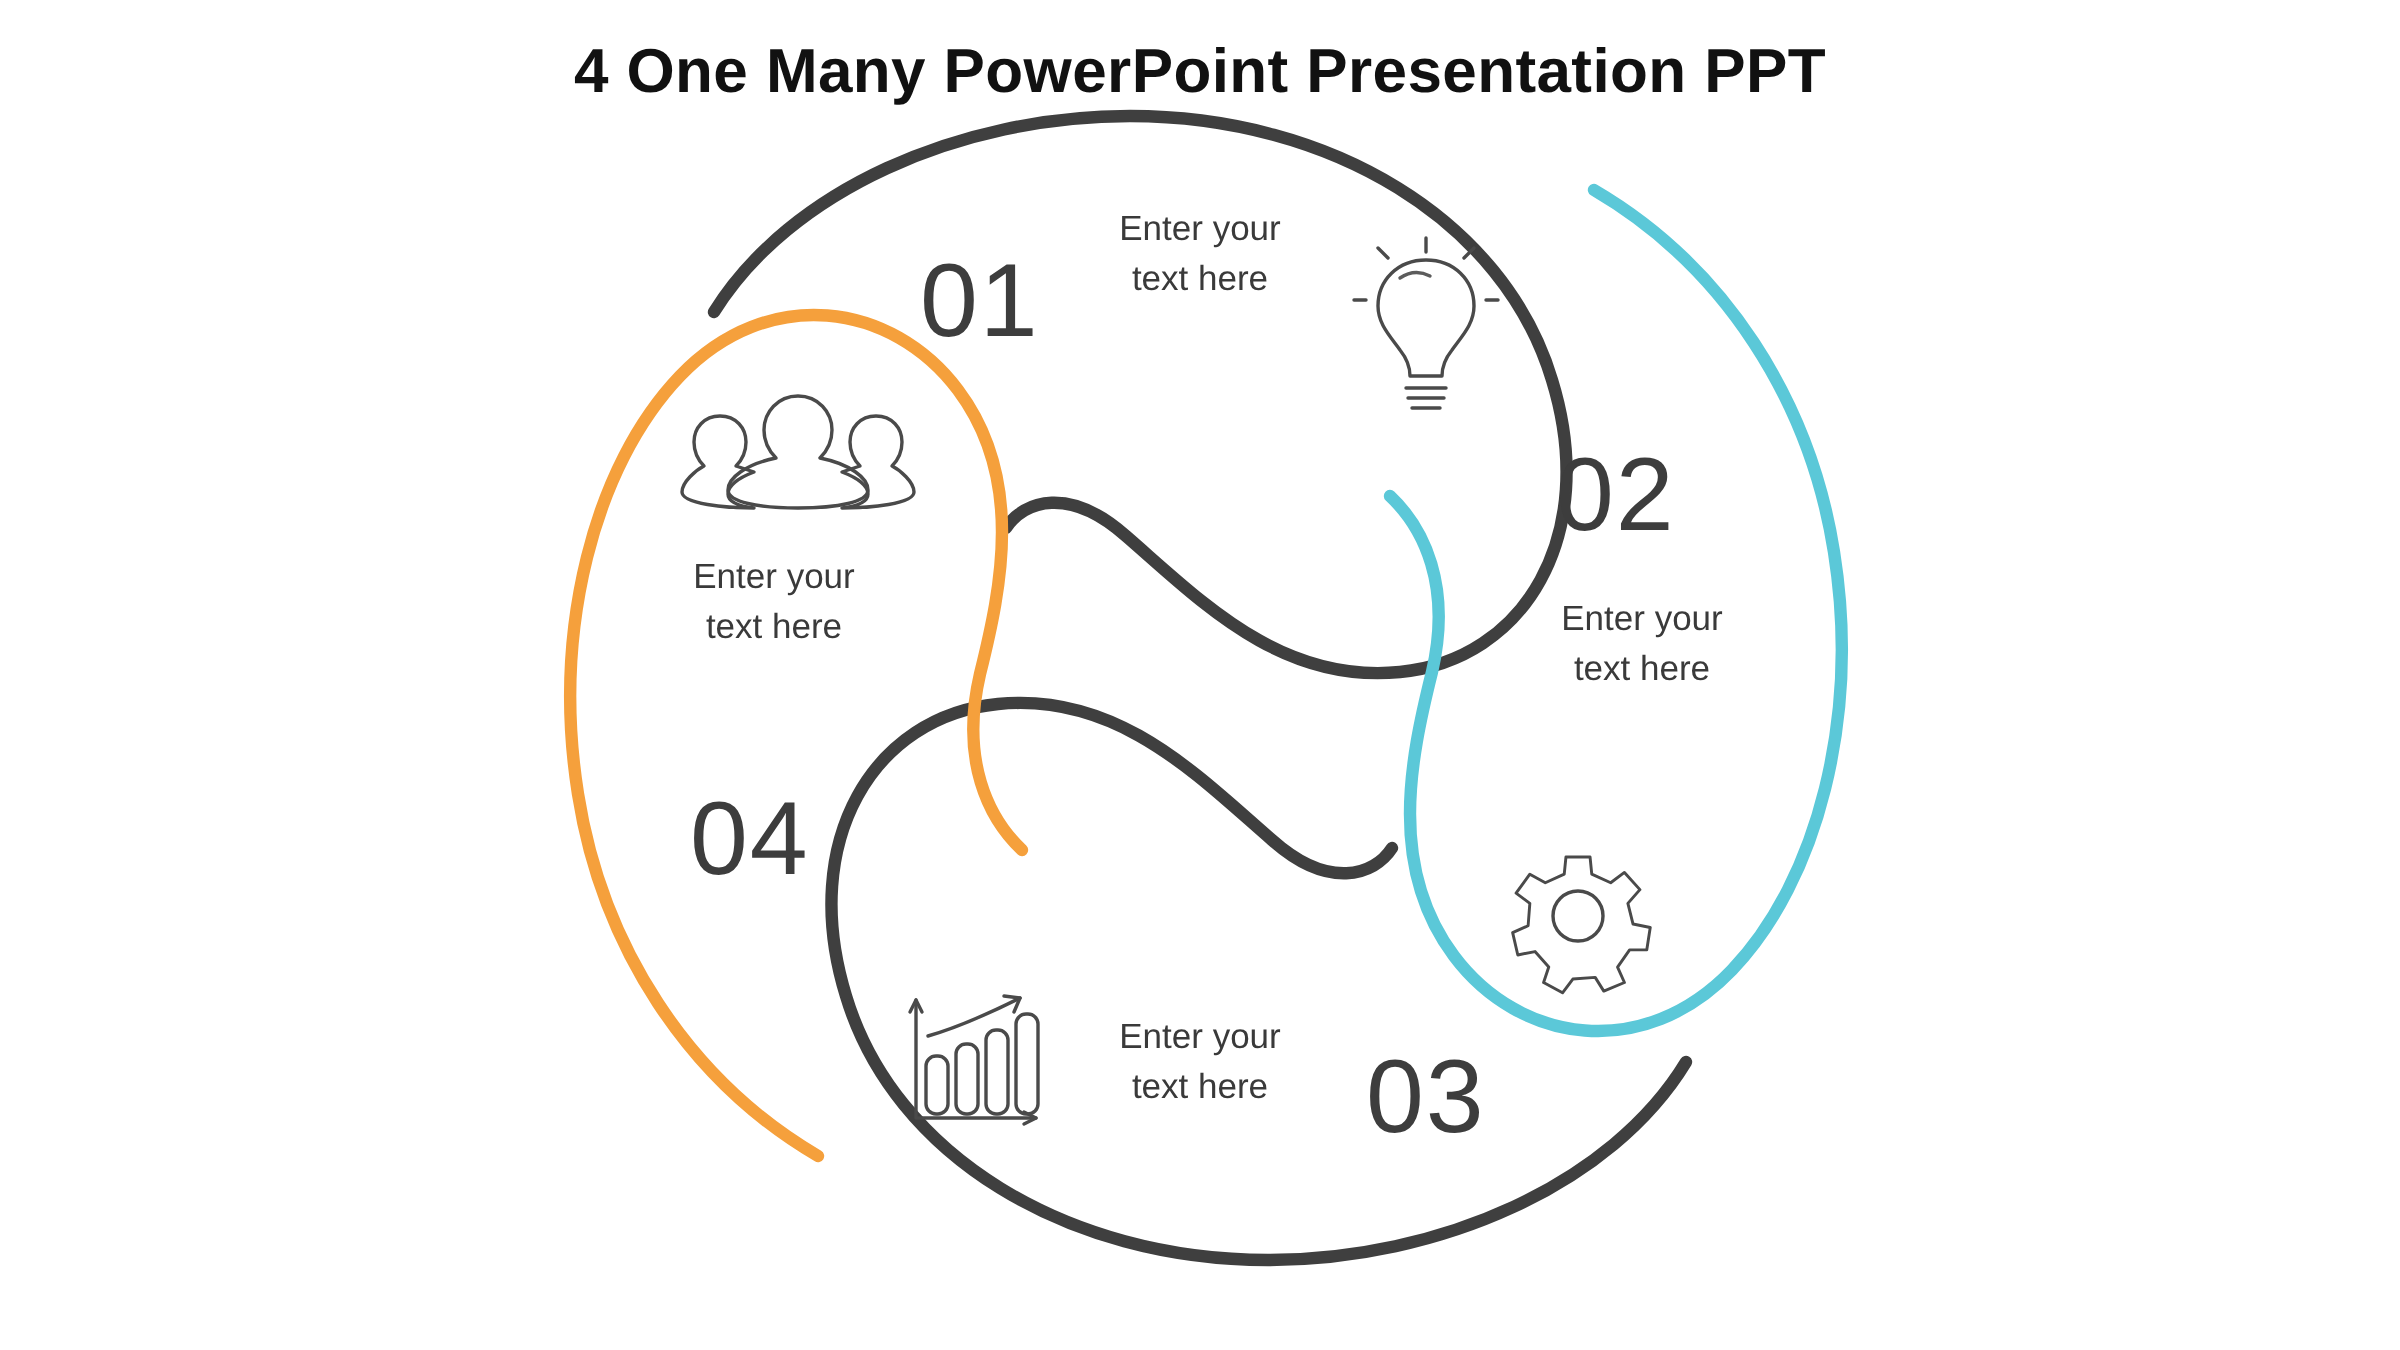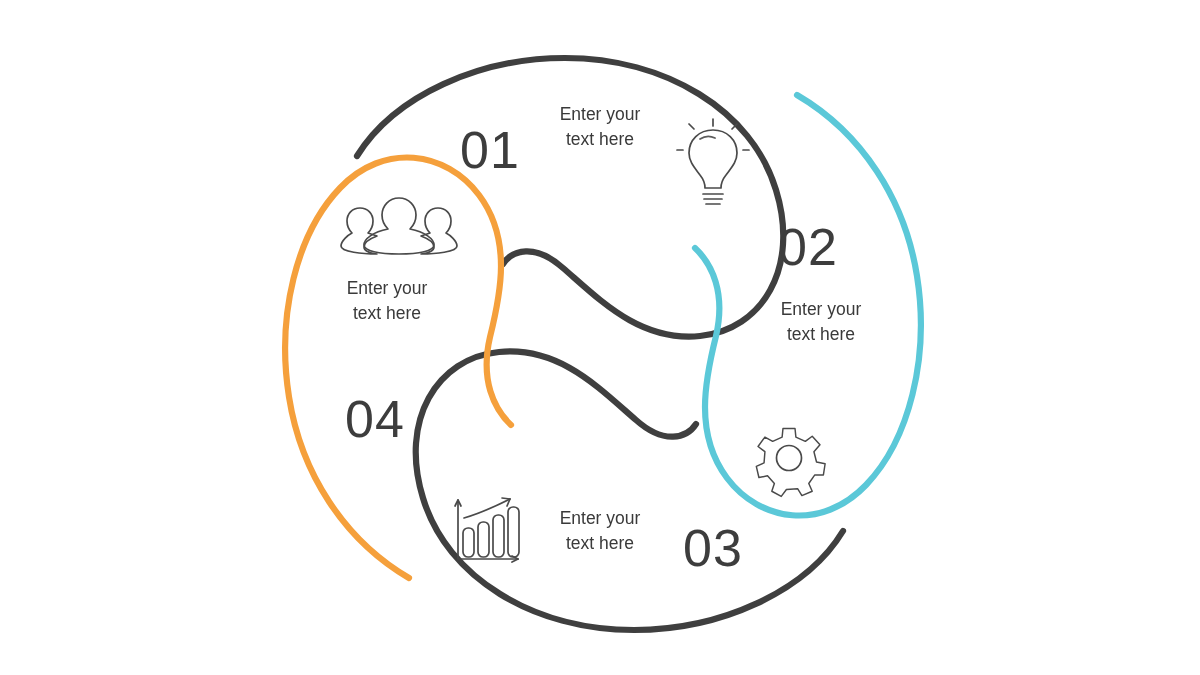--- a/index.html
+++ b/index.html
@@ -69,20 +69,21 @@
     stroke-width: 1.7;
     stroke-linecap: round;
     stroke-linejoin: round;
   }
 </style>
 </head>
 <body>
 
 <div id="slide">
 
+  <div id="slide-title">4 One Many PowerPoint Presentation PPT</div>
 
   <svg id="diagram" viewBox="0 0 1200 675">
 
     <g>
       <path class="ribbon stroke-dark" d="M 357,156
                C 395,95 480,58 565,58
                C 665,58 752,110 776,190
                C 800,268 762,330 700,336
                C 640,342 600,300 563,268
                C 535,243 512,250 503,264"></path>

